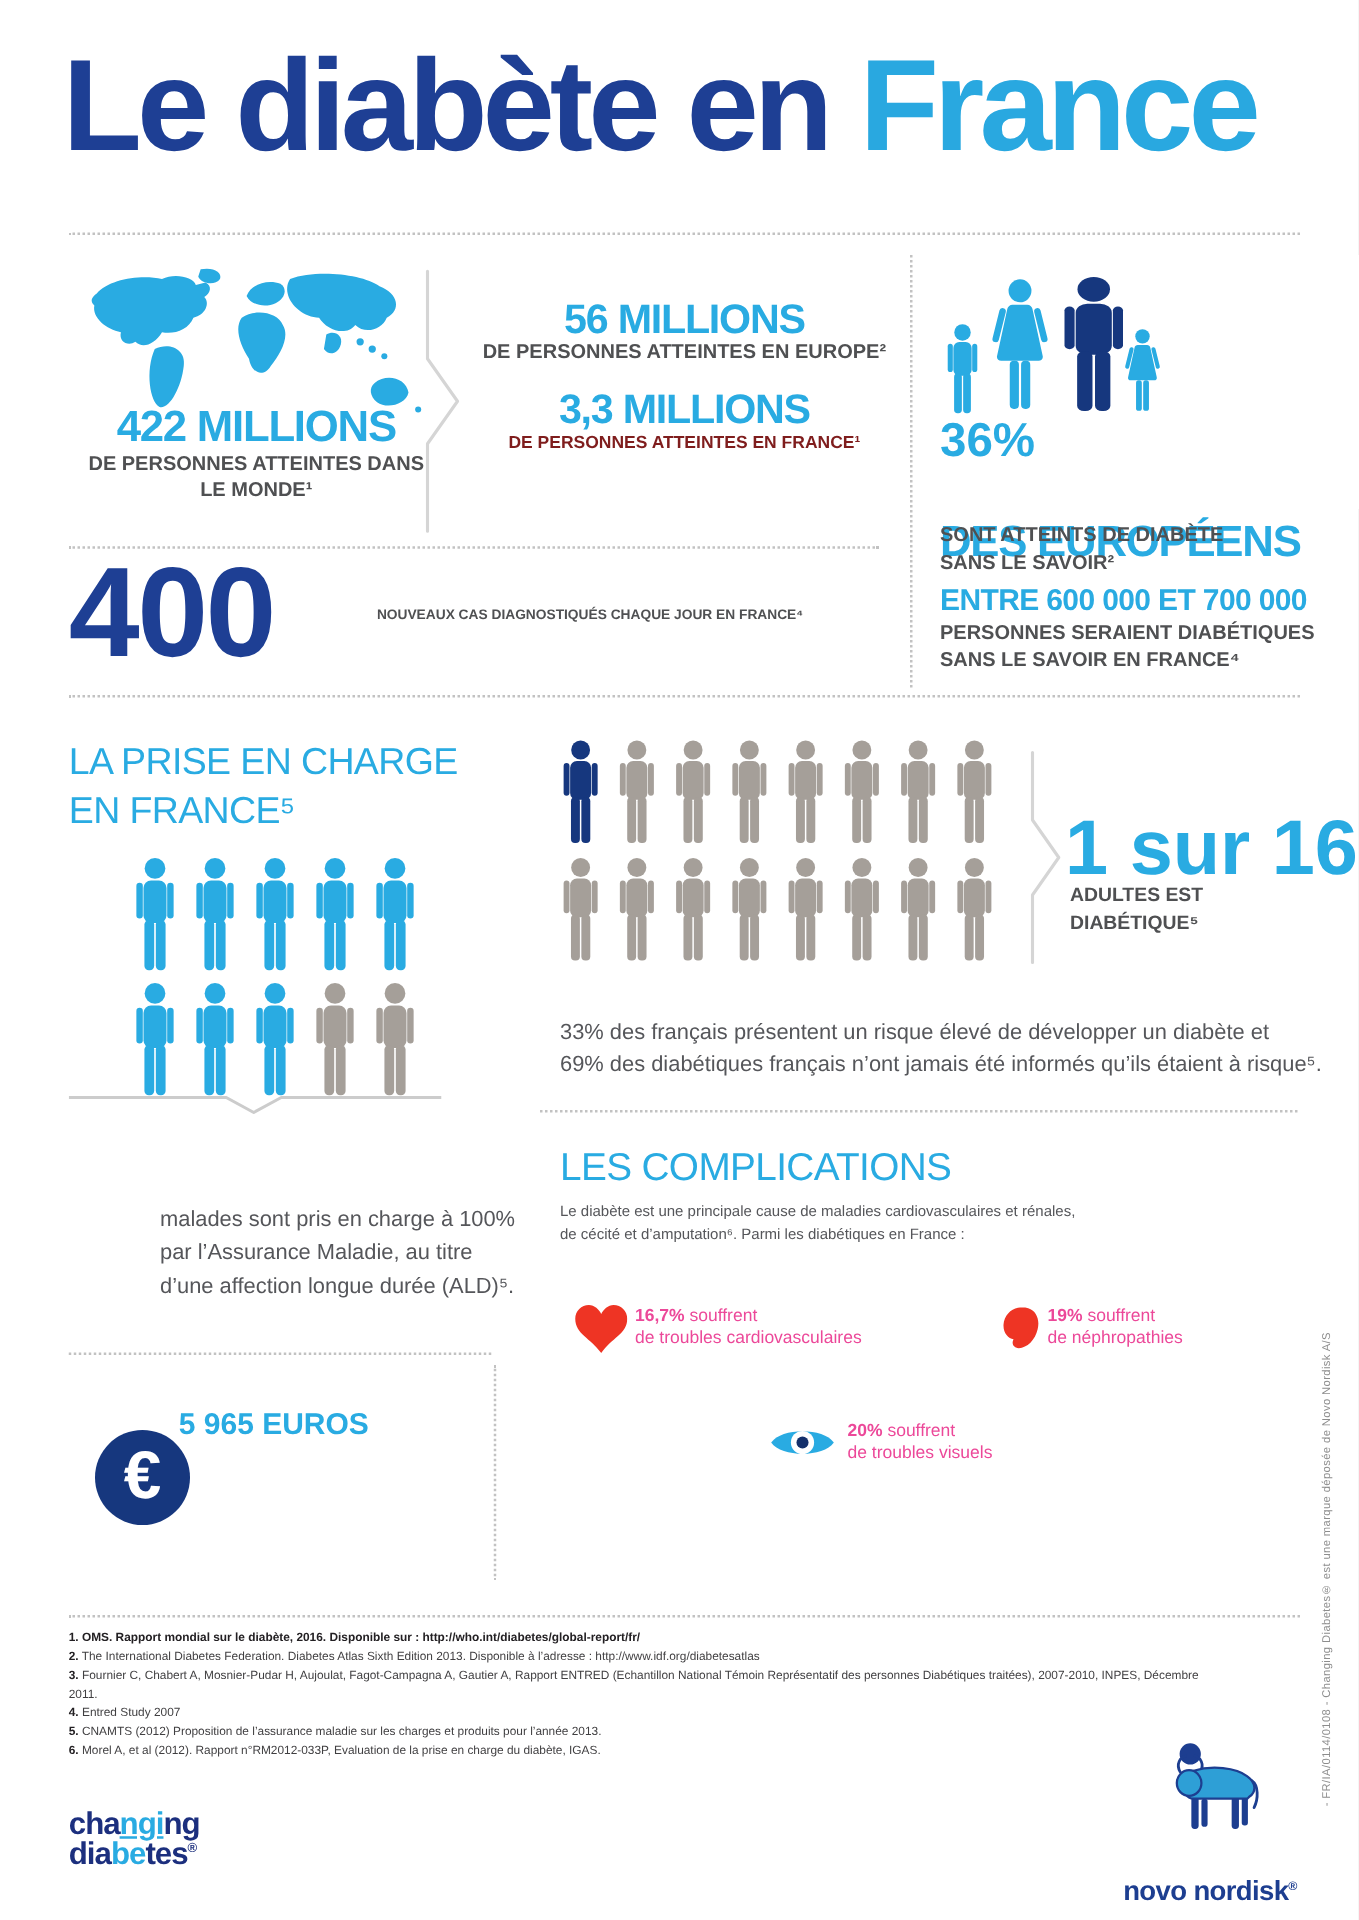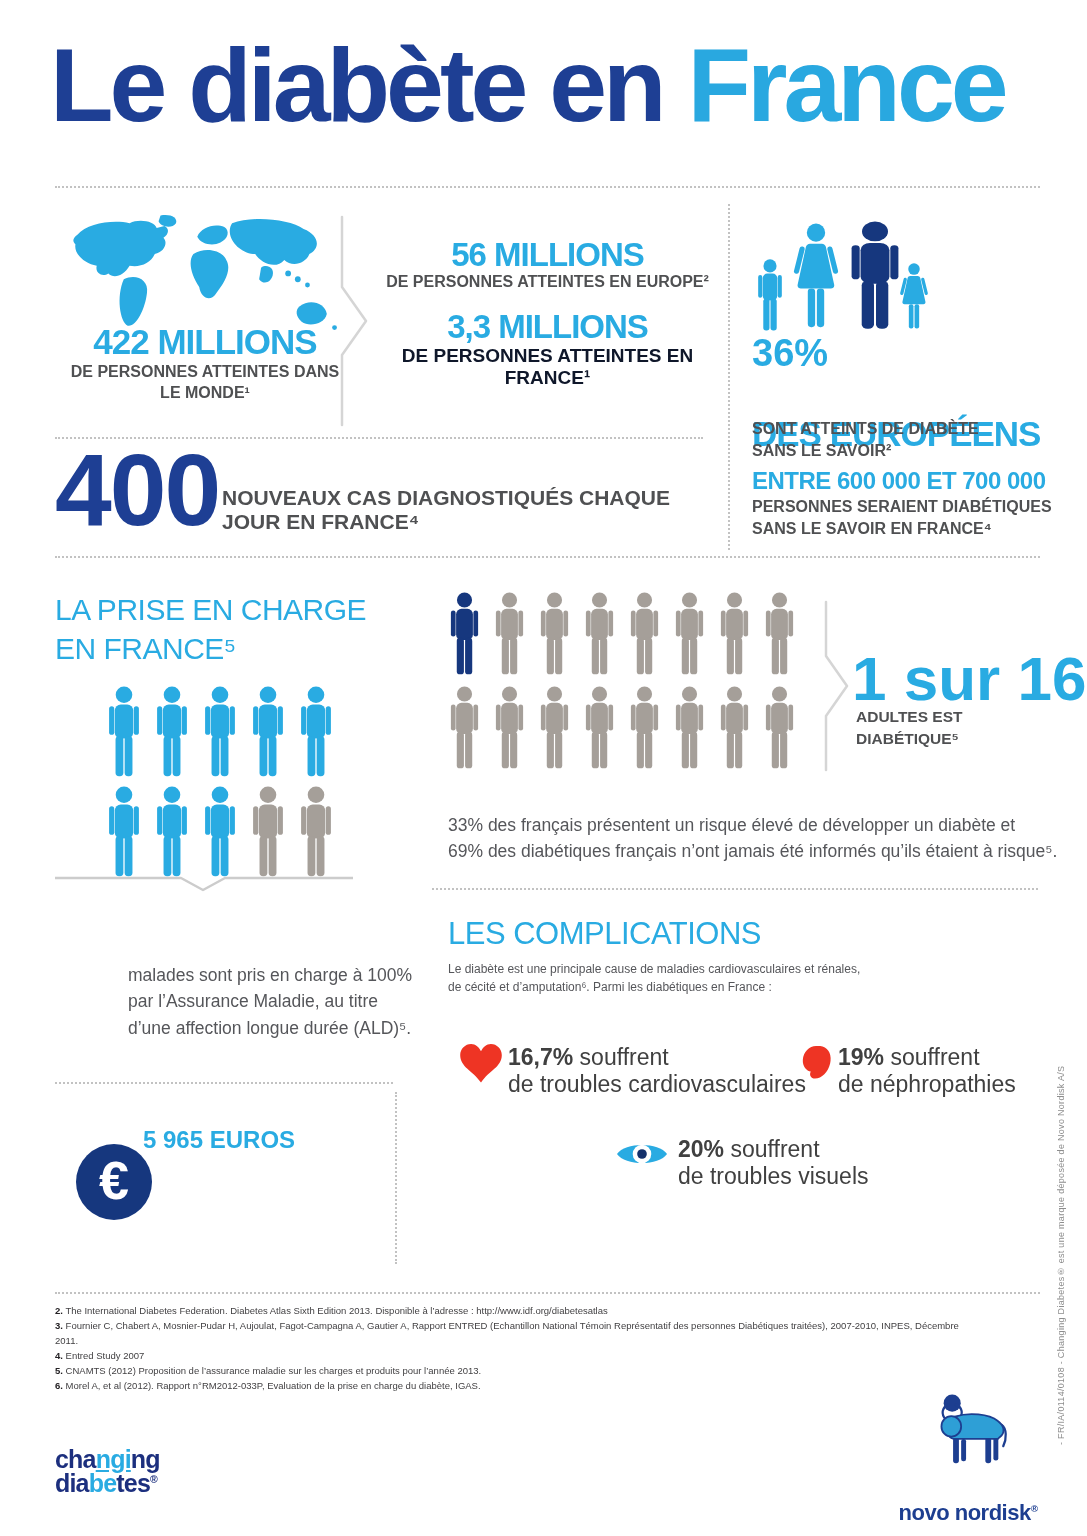--- a/index.html
+++ b/index.html
@@ -25,25 +25,25 @@
   #stat-422{left:45px;top:322px;width:320px;font-size:35px;font-weight:bold;color:#29abe2;letter-spacing:-1px;}
   #label-422{left:45px;top:362px;width:320px;font-size:16px;font-weight:bold;color:#4f5052;line-height:1.3;}
 
   .big-chevron{stroke:#d5d5d5;stroke-width:2.5;fill:none;stroke-linejoin:round;stroke-linecap:round;}
   #chev1{left:340px;top:215px;}
 
   
   #stat-56{left:380px;top:236px;width:335px;font-size:33px;font-weight:bold;color:#29abe2;letter-spacing:-1px;}
   #label-56{left:380px;top:273px;width:335px;font-size:16px;font-weight:bold;color:#4f5052;}
   #stat-33{left:380px;top:308px;width:335px;font-size:33px;font-weight:bold;color:#29abe2;letter-spacing:-1px;}
-  #label-33{left:380px;top:345px;width:335px;font-size:19px;font-weight:bold;color:#0f172a;}
+  #label-33{left:380px;top:345px;width:335px;font-size:14px;font-weight:bold;color:#7f1d1d;}
 
   
   #stat-400{left:55px;top:442px;font-size:102px;font-weight:bold;color:#1e3f94;line-height:0.95;letter-spacing:-2px;}
-  #label-400{left:222px;top:486px;width:500px;font-size:21px;font-weight:bold;color:#4f5052;}
+  #label-400{left:222px;top:486px;width:500px;font-size:11px;font-weight:bold;color:#4f5052;text-align:center;}
 
   
   #pct-36{left:752px;top:334px;font-size:38px;font-weight:bold;color:#29abe2;line-height:1;}
   #who-36{left:752px;top:376px;font-size:35px;font-weight:bold;color:#29abe2;line-height:1;letter-spacing:-1px;margin-top:40px;}
   #label-36{left:752px;top:418px;font-size:16px;font-weight:bold;color:#4f5052;line-height:1.4;}
   #stat-entre{left:752px;top:467px;font-size:24px;font-weight:bold;color:#29abe2;white-space:nowrap;letter-spacing:-0.5px;}
   #label-entre{left:752px;top:496px;font-size:16px;font-weight:bold;color:#4f5052;line-height:1.4;}
 
   
   #prise-heading{left:55px;top:590px;font-size:30px;color:#29abe2;line-height:1.3;letter-spacing:-0.5px;}
@@ -57,21 +57,21 @@
   #grid16{left:448px;top:592px;width:356px;display:flex;flex-wrap:wrap;gap:10px 12px;}
   #grid16 .person svg{width:33px;height:84px;display:block;}
   #chev2{left:824px;top:600px;}
   #stat-116{left:852px;top:648px;font-size:62px;font-weight:bold;color:#29abe2;line-height:1;}
   #label-116{left:856px;top:706px;font-size:15.5px;font-weight:bold;color:#4f5052;line-height:1.45;}
   #risque-text{left:448px;top:812px;font-size:17.5px;color:#55565a;line-height:1.5;}
 
   
   #comp-heading{left:448px;top:916px;font-size:31px;color:#29abe2;letter-spacing:-0.5px;}
   #comp-intro{left:448px;top:960px;font-size:12px;color:#55565a;line-height:1.5;}
-  .comp-item-text{color:#404040;font-size:23px;line-height:1.18;}
+  .comp-item-text{color:#ec4899;font-size:14px;line-height:1.18;}
   .comp-item-text .pct{font-weight:bold;}
   #heart-item-icon{left:460px;top:1044px;}
   #heart-item-text{left:508px;top:1044px;}
   #kidney-item-icon{left:800px;top:1044px;}
   #kidney-item-text{left:838px;top:1044px;}
   #eye-item-icon{left:616px;top:1138px;}
   #eye-item-text{left:678px;top:1136px;}
 
   
   #euro-circle{left:76px;top:1144px;width:76px;height:76px;border-radius:50%;background:#16377e;
@@ -561,20 +561,21 @@
 
   <div class="dotsep" style="left:55px;top:1082px;width:338px;"></div>
   <div class="dotsepv" style="left:395px;top:1092px;height:172px;"></div>
   <div class="abs" id="euro-circle">
     <span id="euro-symbol">€</span>
   </div>
   <div class="abs" id="euro-stat">5 965 EUROS</div>
 
   <div class="dotsep" style="left:55px;top:1292px;width:985px;"></div>
   <div class="abs" id="footnotes">
+    <div class="fn fn-bold"><span class="fn-n">1.</span> <span>OMS. Rapport mondial sur le diabète, 2016. Disponible sur : http://who.int/diabetes/global-report/fr/</span></div>
     <div class="fn"><span class="fn-n">2.</span> <span>The International Diabetes Federation. Diabetes Atlas Sixth Edition 2013. Disponible à l’adresse : http://www.idf.org/diabetesatlas</span></div>
     <div class="fn"><span class="fn-n">3.</span> <span>Fournier C, Chabert A, Mosnier-Pudar H, Aujoulat, Fagot-Campagna A, Gautier A, Rapport ENTRED (Echantillon National Témoin Représentatif des personnes Diabétiques traitées), 2007-2010, INPES, Décembre 2011.</span></div>
     <div class="fn"><span class="fn-n">4.</span> <span>Entred Study 2007</span></div>
     <div class="fn"><span class="fn-n">5.</span> <span>CNAMTS (2012) Proposition de l’assurance maladie sur les charges et produits pour l’année 2013.</span></div>
     <div class="fn"><span class="fn-n">6.</span> <span>Morel A, et al (2012). Rapport n°RM2012-033P, Evaluation de la prise en charge du diabète, IGAS.</span></div>
   </div>
 
   <div class="abs" id="changing-logo">
     <div><span style="color: rgb(28, 47, 126);">cha</span><span style="color: rgb(41, 171, 226); text-decoration: underline;">ngi</span><span style="color: rgb(28, 47, 126);">ng</span></div>
     <div><span style="color: rgb(28, 47, 126);">dia</span><span style="color: rgb(41, 171, 226);">be</span><span style="color: rgb(28, 47, 126);">tes</span><span style="color: rgb(28, 47, 126); font-size: 0.42em; vertical-align: super;">®</span></div>

